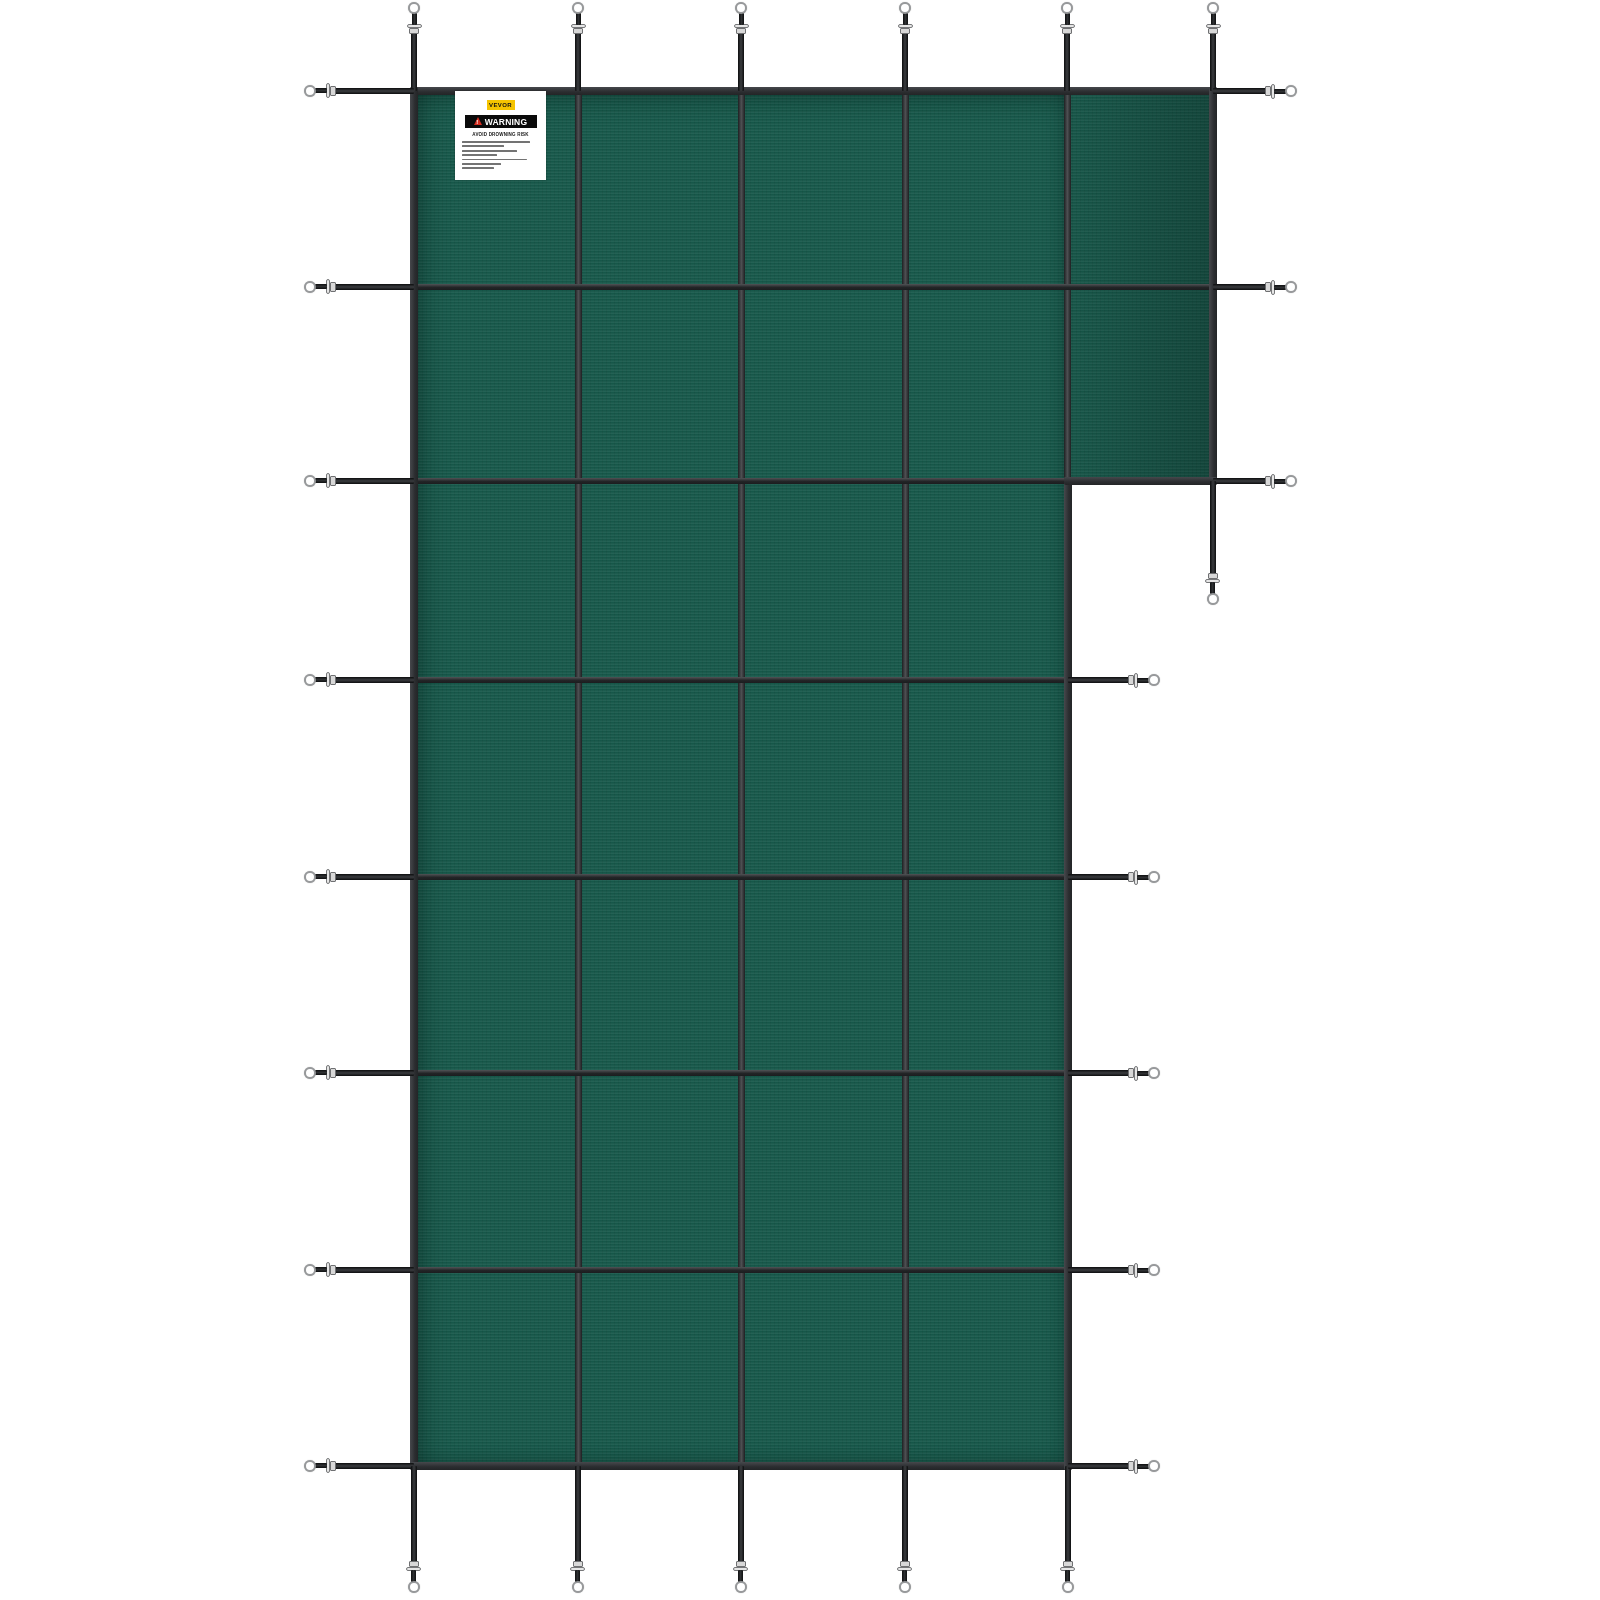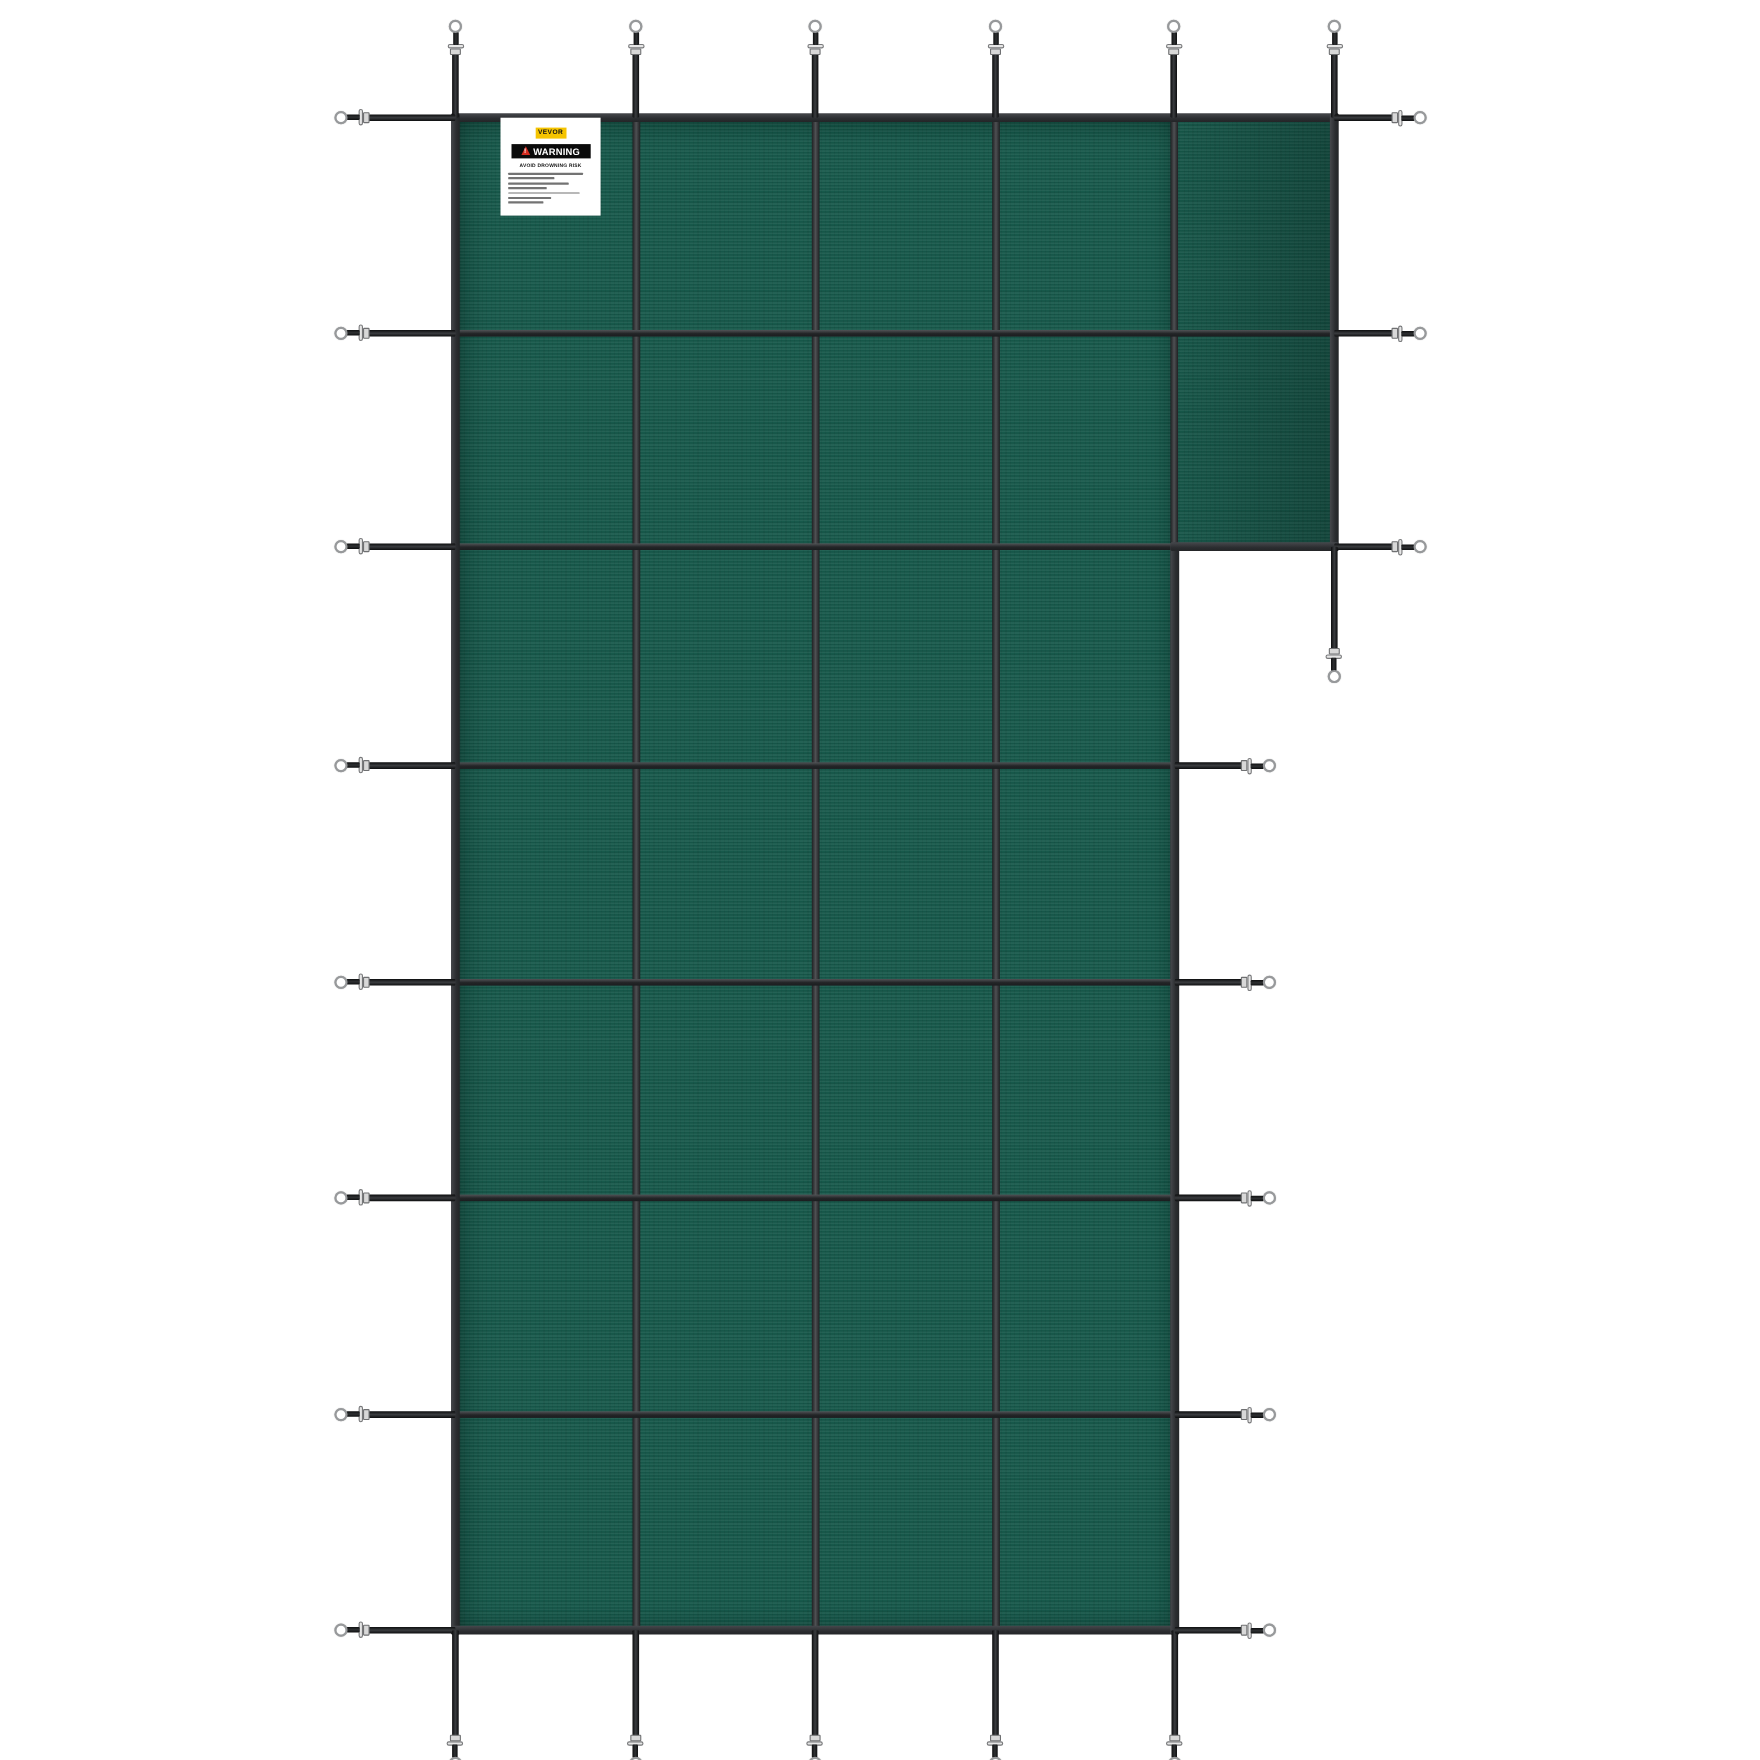--- a/index.html
+++ b/index.html
@@ -3,21 +3,21 @@
 <meta charset="utf-8">
 <style>
   html,body{margin:0;padding:0;}
   body{
     width:1600px;height:1600px;
     background:#ffffff;
     position:relative;
     overflow:hidden;
     font-family:"Liberation Sans", sans-serif;
   }
-  #canvas{position:absolute;left:0;top:16px;width:1600px;height:1264px;background:var(--bg,#fff);}
+  #canvas{position:absolute;left:0;top:0;width:1600px;height:1264px;background:var(--bg,#fff);}
 
   
   .fabric{
     position:absolute;
     background-color:var(--fabric,#17594B);
     background-image:
       repeating-linear-gradient(0deg, rgba(255,255,255,0.055) 0px, rgba(255,255,255,0.055) 1px, rgba(0,0,0,0.05) 2px, rgba(0,0,0,0) 3px),
       repeating-linear-gradient(90deg, rgba(0,0,0,0.05) 0px, rgba(0,0,0,0.05) 1px, rgba(0,0,0,0) 1px, rgba(0,0,0,0) 4px);
   }
   .fabric.main{

